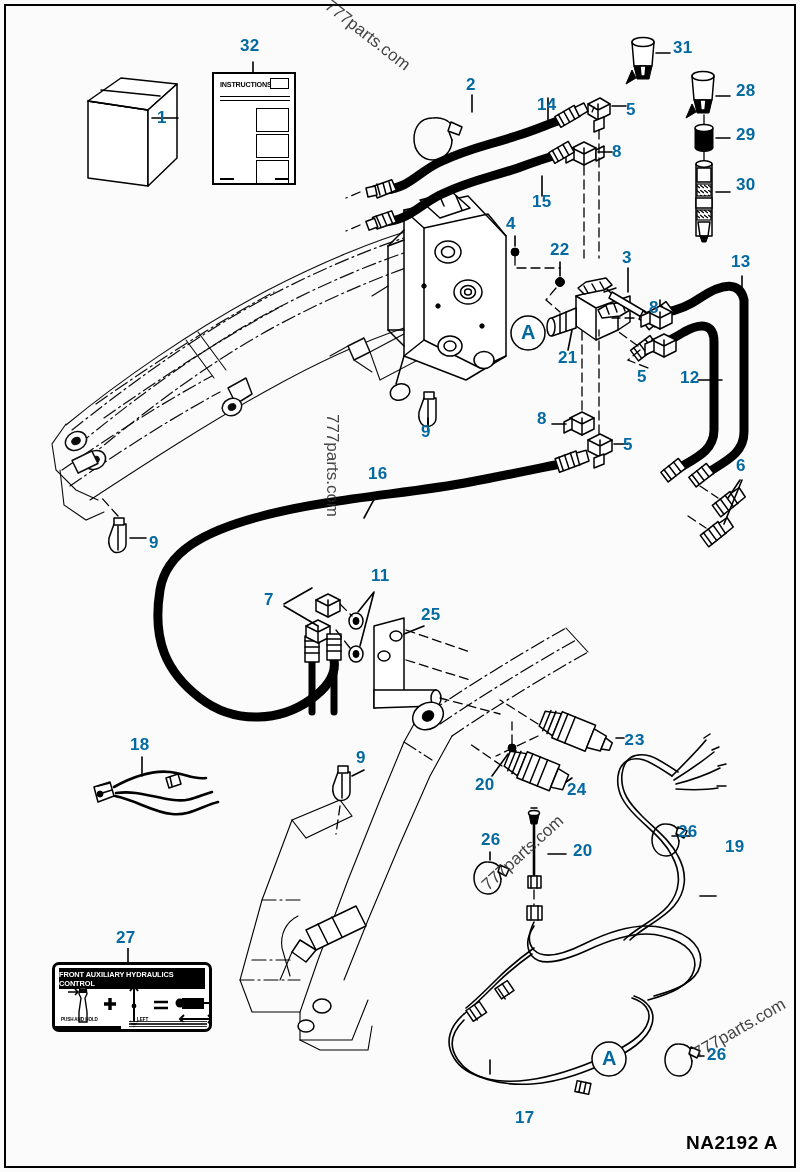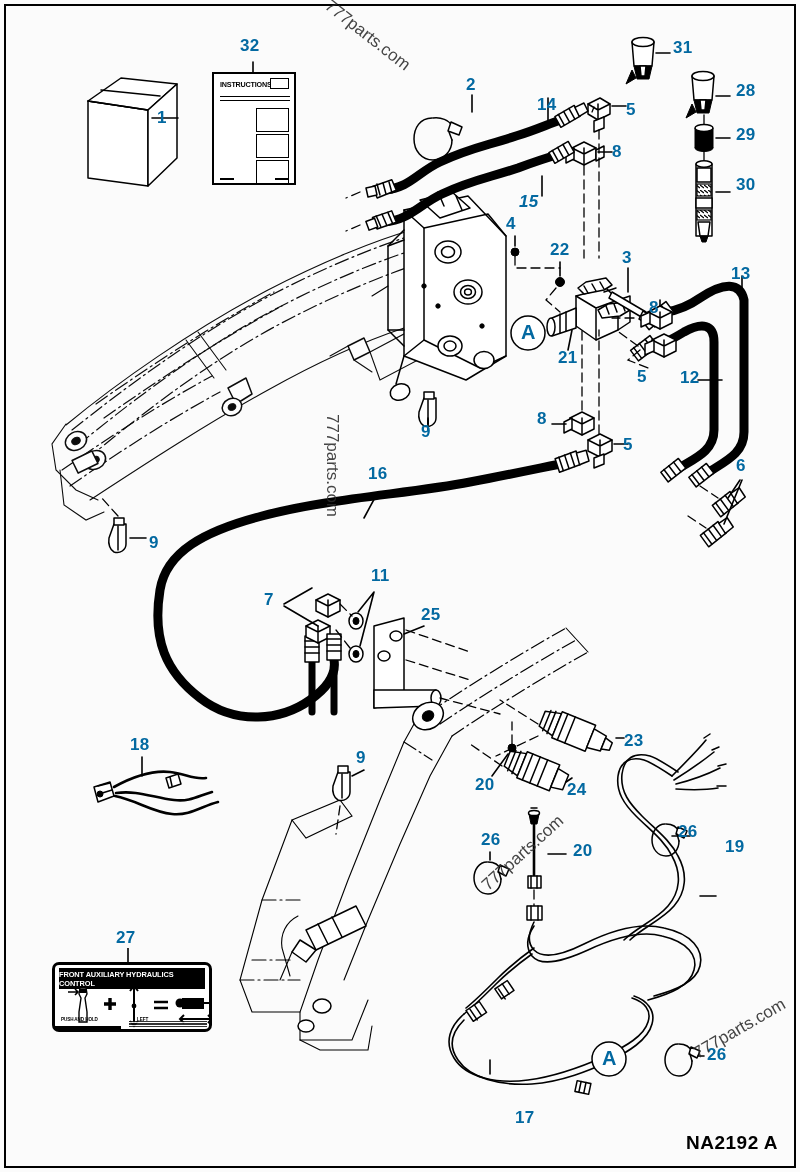--- a/index.html
+++ b/index.html
@@ -660,31 +660,31 @@
       <div class="cal" style="left: 264px; top: 590px;">7</div>
       <div class="cal" style="left: 612px; top: 142px;">8</div>
       <div class="cal" style="left: 649px; top: 298px;">8</div>
       <div class="cal" style="left: 537px; top: 409px;">8</div>
       <div class="cal" style="left: 421px; top: 422px;">9</div>
       <div class="cal" style="left: 149px; top: 533px;">9</div>
       <div class="cal" style="left: 356px; top: 748px;">9</div>
       <div class="cal" style="left: 475px; top: 775px;">20</div>
       <div class="cal" style="left: 371px; top: 566px;">11</div>
       <div class="cal" style="left: 680px; top: 368px;">12</div>
-      <div class="cal" style="left: 731px; top: 264px;">13</div>
+      <div class="cal" style="left: 731px; top: 252px;">13</div>
       <div class="cal" style="left: 537px; top: 95px;">14</div>
-      <div class="cal" style="left: 519px; top: 192px; font-style: italic;">15</div>
+      <div class="cal" style="left: 532px; top: 192px;">15</div>
       <div class="cal" style="left: 368px; top: 464px;">16</div>
       <div class="cal" style="left: 477px; top: 1108px; margin-left: 38px;">17</div>
       <div class="cal" style="left: 130px; top: 735px;">18</div>
       <div class="cal" style="left: 725px; top: 837px;">19</div>
       <div class="cal" style="left: 557px; top: 841px; margin-left: 16px;">20</div>
       <div class="cal" style="left: 558px; top: 348px;">21</div>
       <div class="cal" style="left: 550px; top: 240px;">22</div>
-      <div class="cal" style="left: 624px; top: 731px;">23</div>
+      <div class="cal" style="left: 624px; top: 731px; font-family: Liberation Mono, monospace;">23</div>
       <div class="cal" style="left: 567px; top: 780px;">24</div>
       <div class="cal" style="left: 421px; top: 605px;">25</div>
       <div class="cal" style="left: 678px; top: 822px;">26</div>
       <div class="cal" style="left: 481px; top: 830px;">26</div>
       <div class="cal" style="left: 707px; top: 1045px;">26</div>
       <div class="cal" style="left: 116px; top: 928px;">27</div>
       <div class="cal" style="left: 736px; top: 81px;">28</div>
       <div class="cal" style="left: 736px; top: 125px;">29</div>
       <div class="cal" style="left: 736px; top: 175px;">30</div>
       <div class="cal" style="left: 673px; top: 38px;">31</div>

